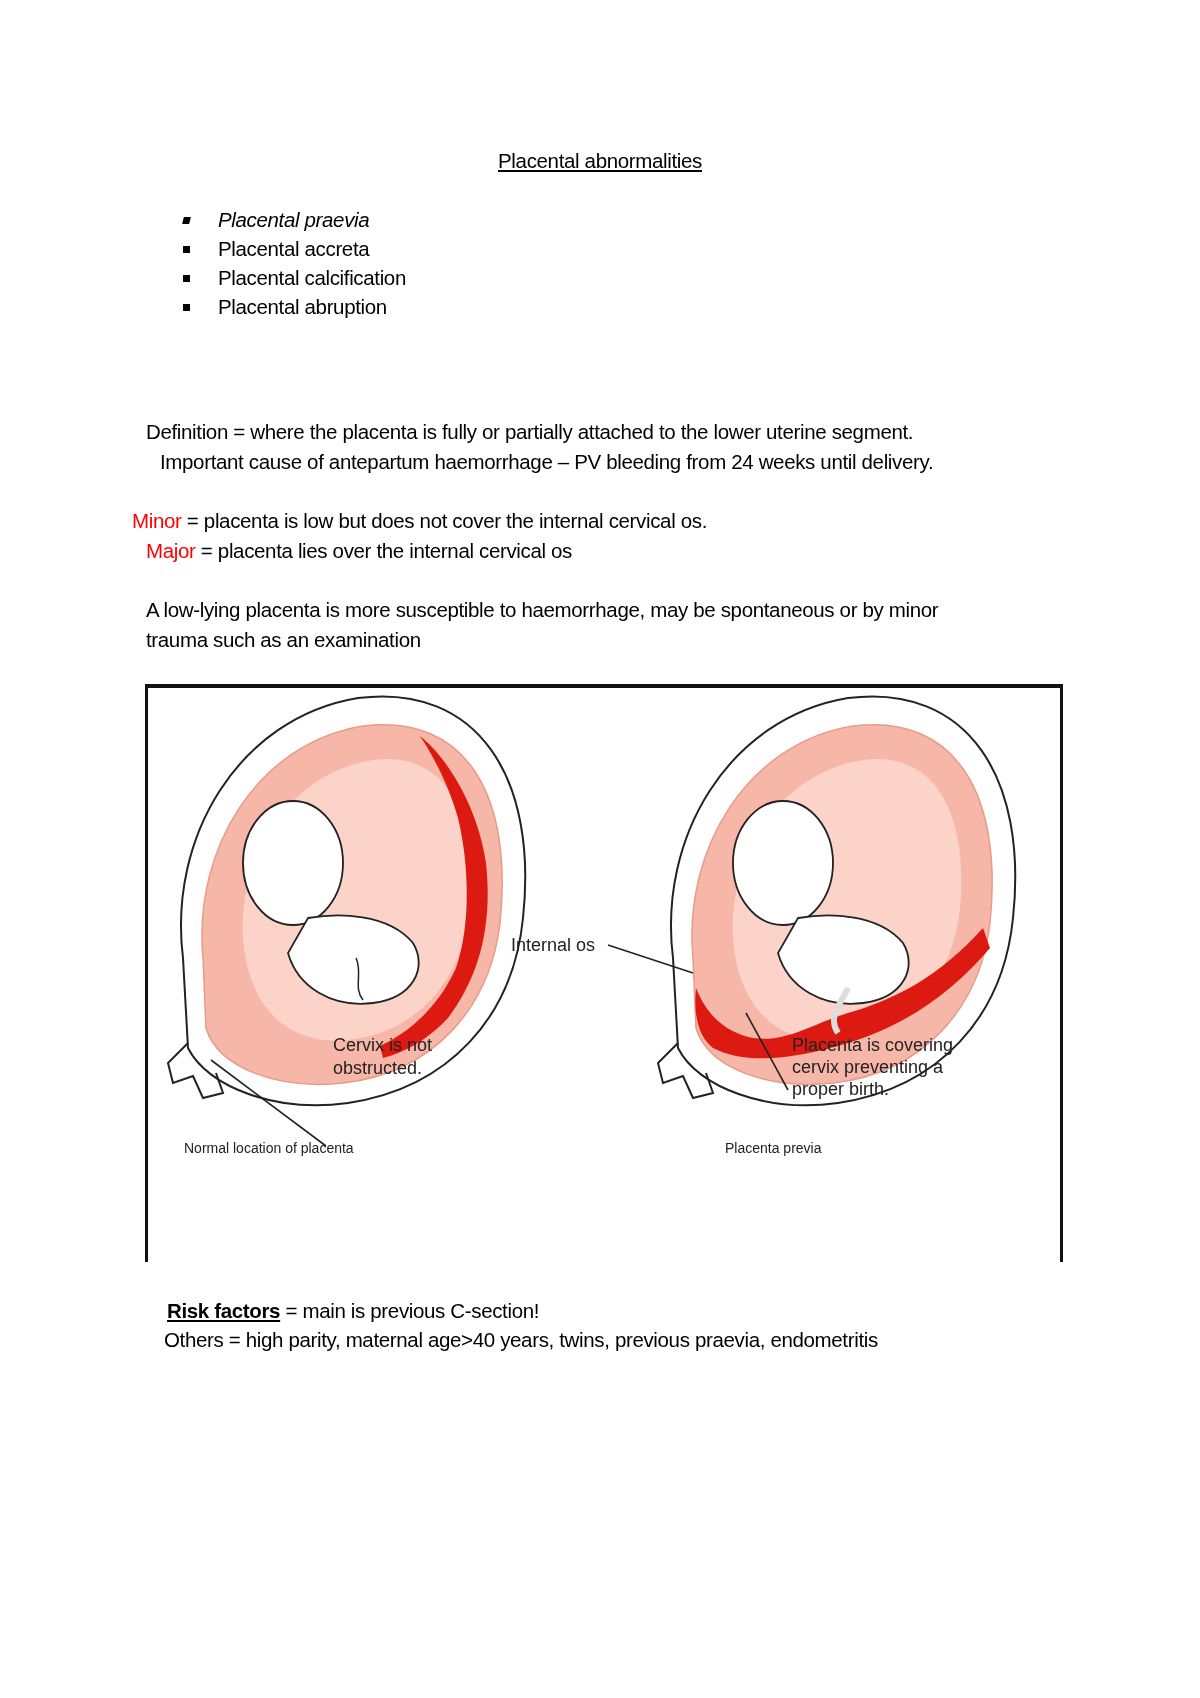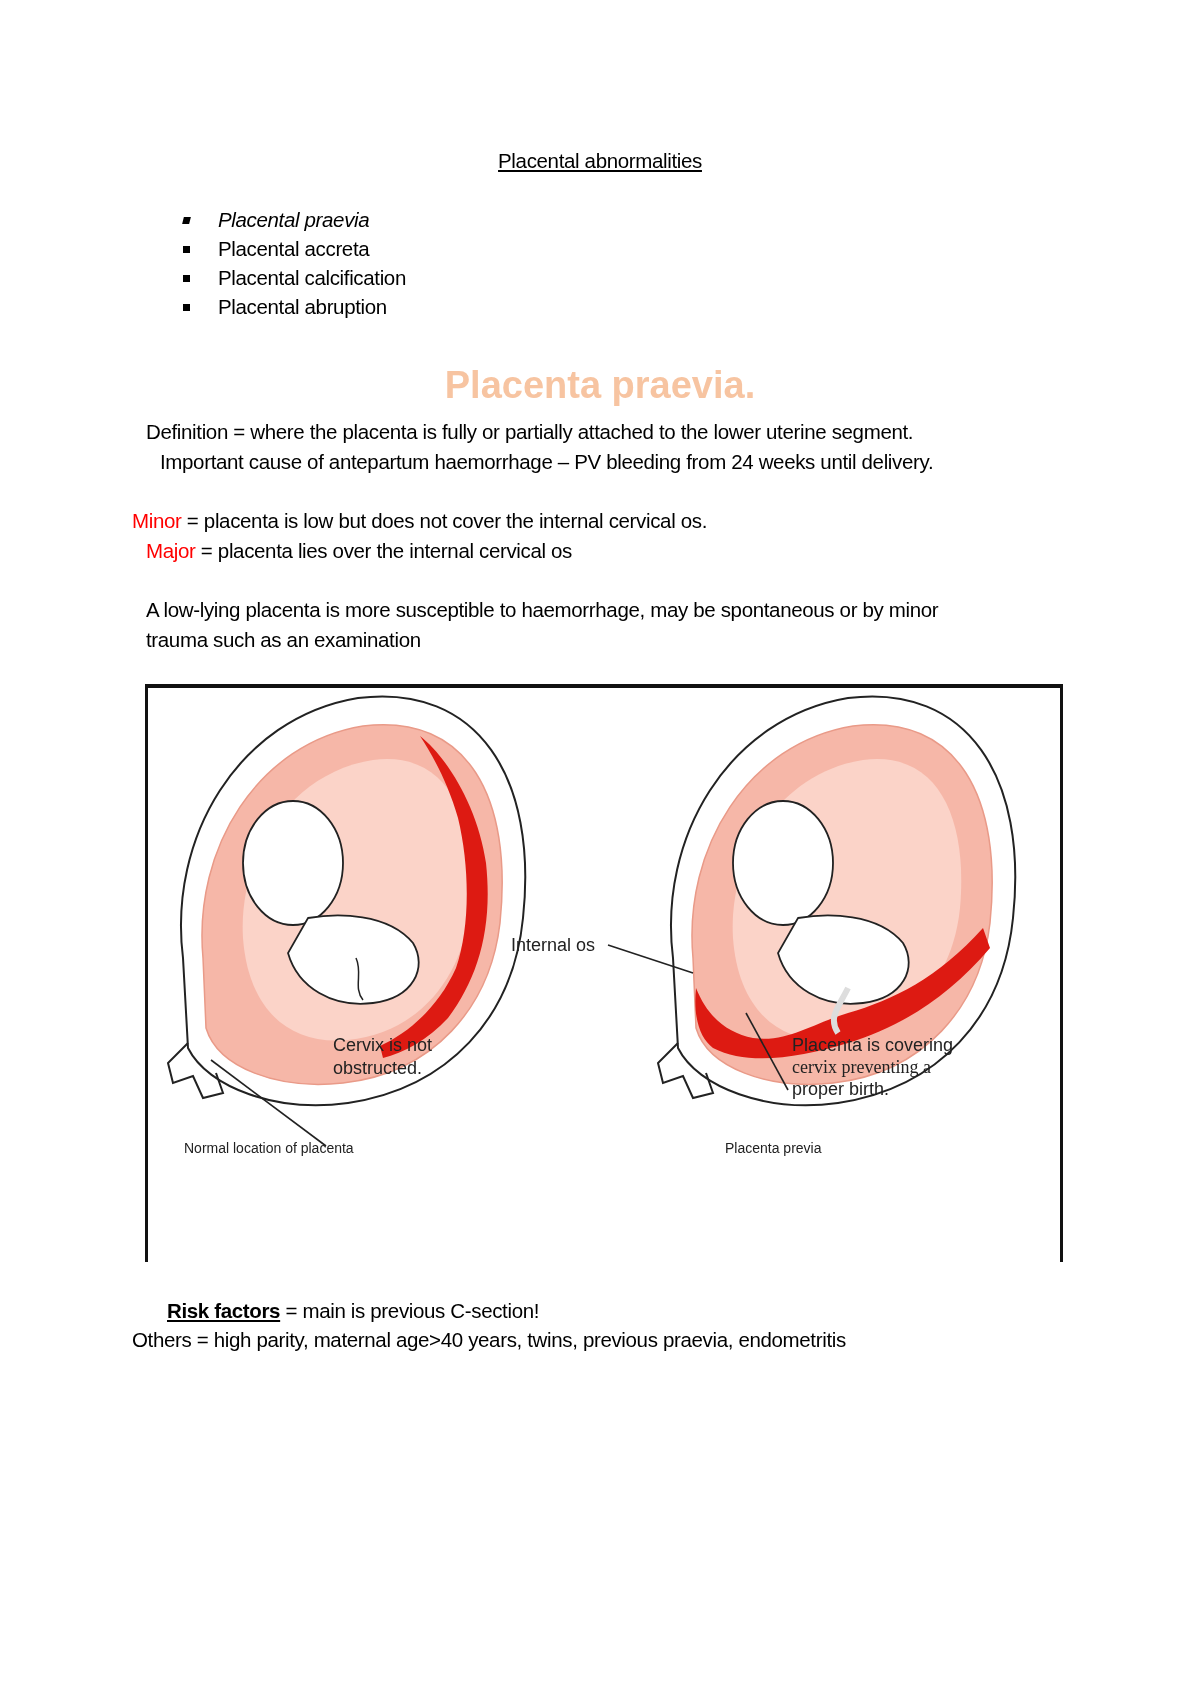--- a/index.html
+++ b/index.html
@@ -40,21 +40,20 @@
     <li>
       <span class="sq"></span>
       <span class="lbl">Placental calcification</span>
     </li>
     <li>
       <span class="sq"></span>
       <span class="lbl">Placental abruption</span>
     </li>
   </ul>
 
-  <div class="t heading">Placenta praevia.</div>
 
   <div class="t" style="left:146px; top:418px;">Definition = where the placenta is fully or partially attached to the lower uterine segment.</div>
   <div class="t" style="left:160px; top:448px;">Important cause of antepartum haemorrhage – PV bleeding from 24 weeks until delivery.</div>
 
   <div class="t" style="left:132px; top:507px;">
     <span class="red">Minor</span><span> = placenta is low but does not cover the internal cervical os.</span>
   </div>
   <div class="t" style="left:146px; top:537px;">
     <span class="red">Major</span><span> = placenta lies over the internal cervical os</span>
   </div>
@@ -90,25 +89,25 @@
         <line x1="598" y1="325" x2="640" y2="402" stroke="#222" stroke-width="1.6"></line>
       </g>
     </svg>
 
     <div class="cap" style="left:185px; top:346px;">Cervix is not</div>
     <div class="cap" style="left:185px; top:369px;">obstructed.</div>
 
     <div class="cap" style="left:363px; top:246px;">Internal os</div>
 
     <div class="cap" style="left:644px; top:346px;">Placenta is covering</div>
-    <div class="cap" style="left:644px; top:368px;font-family:Liberation Serif, serif;">cervix preventing a</div>
+    <div class="cap" style="left:644px; top:368px;">cervix preventing a</div>
     <div class="cap" style="left:644px; top:390px;">proper birth.</div>
 
     <div class="cap bold" style="left:36px; top:449px;">Normal location of placenta</div>
     <div class="cap bold" style="left:577px; top:449px;">Placenta previa</div>
   </div>
 
   <div class="t" style="left:146px; top:1297px;margin-left:21px;">
     <span class="rf">Risk factors</span><span> = main is previous C-section!</span>
   </div>
-  <div class="t" style="left:132px; top:1326px;text-align:center;">Others = high parity, maternal age&gt;40 years, twins, previous praevia, endometritis</div>
+  <div class="t" style="left:164px; top:1326px;text-align:center;">Others = high parity, maternal age&gt;40 years, twins, previous praevia, endometritis</div>
 
 </div>
 
 </body></html>

